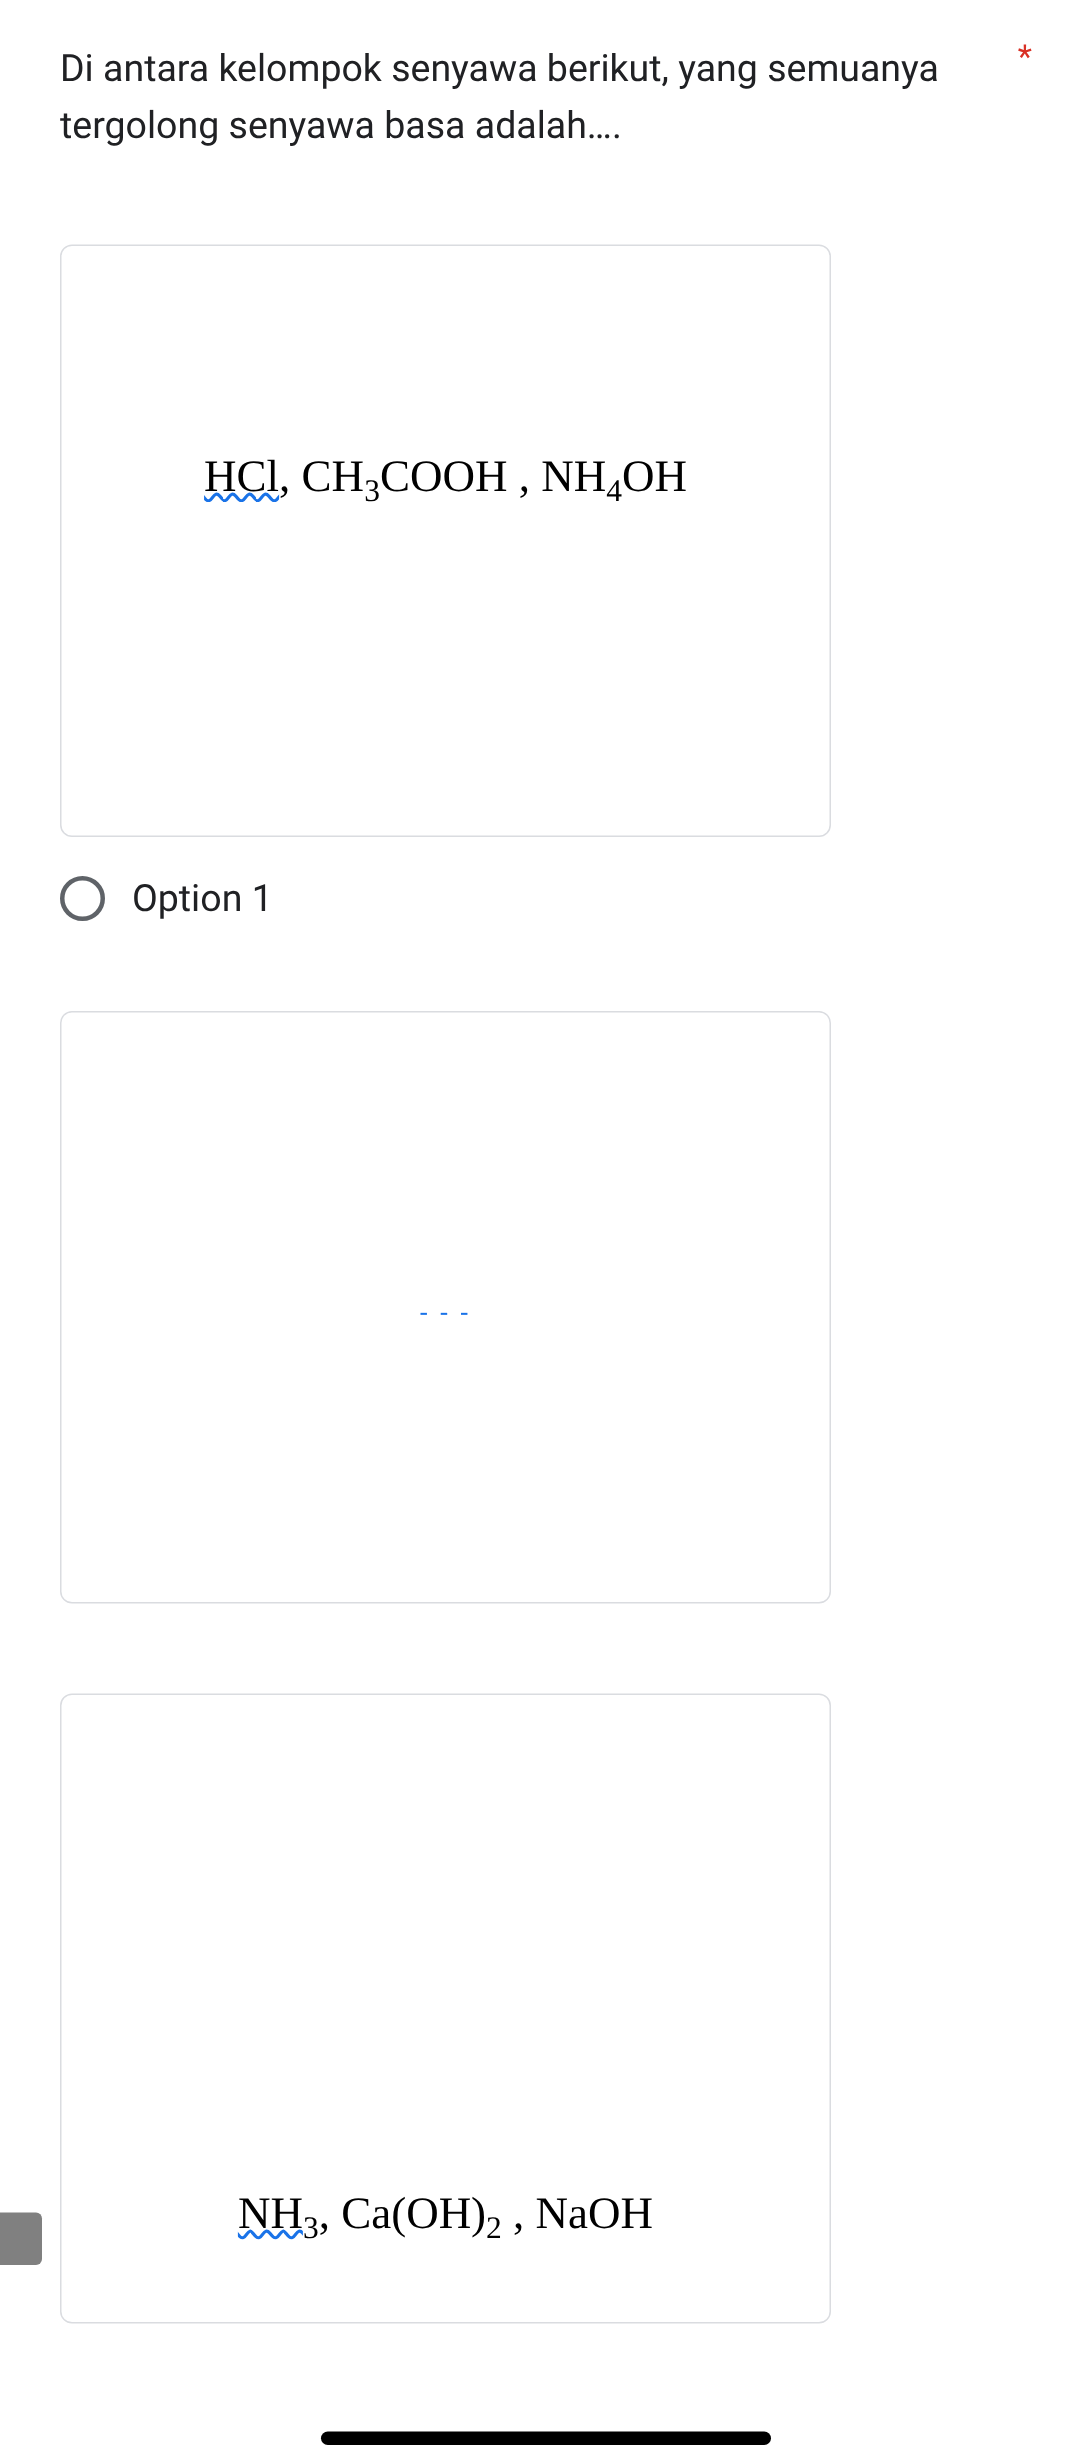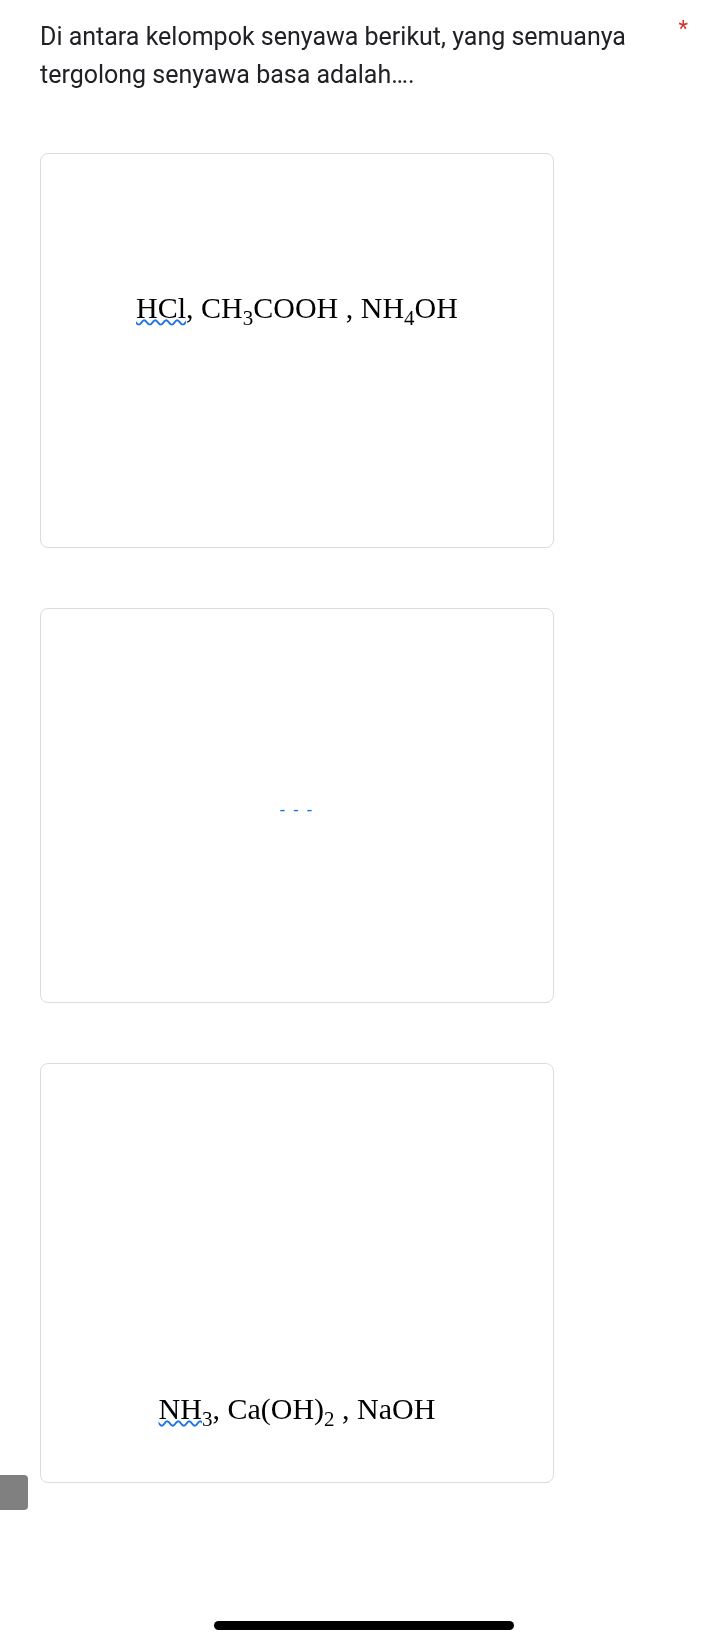--- a/index.html
+++ b/index.html
@@ -9,21 +9,21 @@
     }
     body {
       font-family: 'Roboto', 'Arial', sans-serif;
       background: #ffffff;
       width: 728px;
       height: 1640px;
       position: relative;
       overflow: hidden;
     }
     .question-header {
-      padding: 18px 40px 0 40px;
+      padding: 28px 40px 0 40px;
       display: flex;
       align-items: flex-start;
       gap: 8px;
     }
     .question-text {
       font-size: 25px;
       color: #202124;
       line-height: 1.5;
       flex: 1;
       font-weight: 400;
@@ -131,20 +131,24 @@
 </div>
 
 <div class="options-container">
 
   <div class="option-block">
     <div class="image-card">
       <div class="chem-formula offset-top">
         <span class="underline-wavy">HCl</span><span>, CH<sub>3</sub>COOH , NH<sub>4</sub>OH</span>
       </div>
     </div>
+    <div class="radio-row">
+      <div class="radio-circle"></div>
+      <div class="radio-label">Option 1</div>
+    </div>
   </div>
 
   <div class="option-block">
     <div class="image-card">
       <div class="dots">- - -</div>
     </div>
   </div>
 
   <div class="option-block">
     <div class="image-card last">

